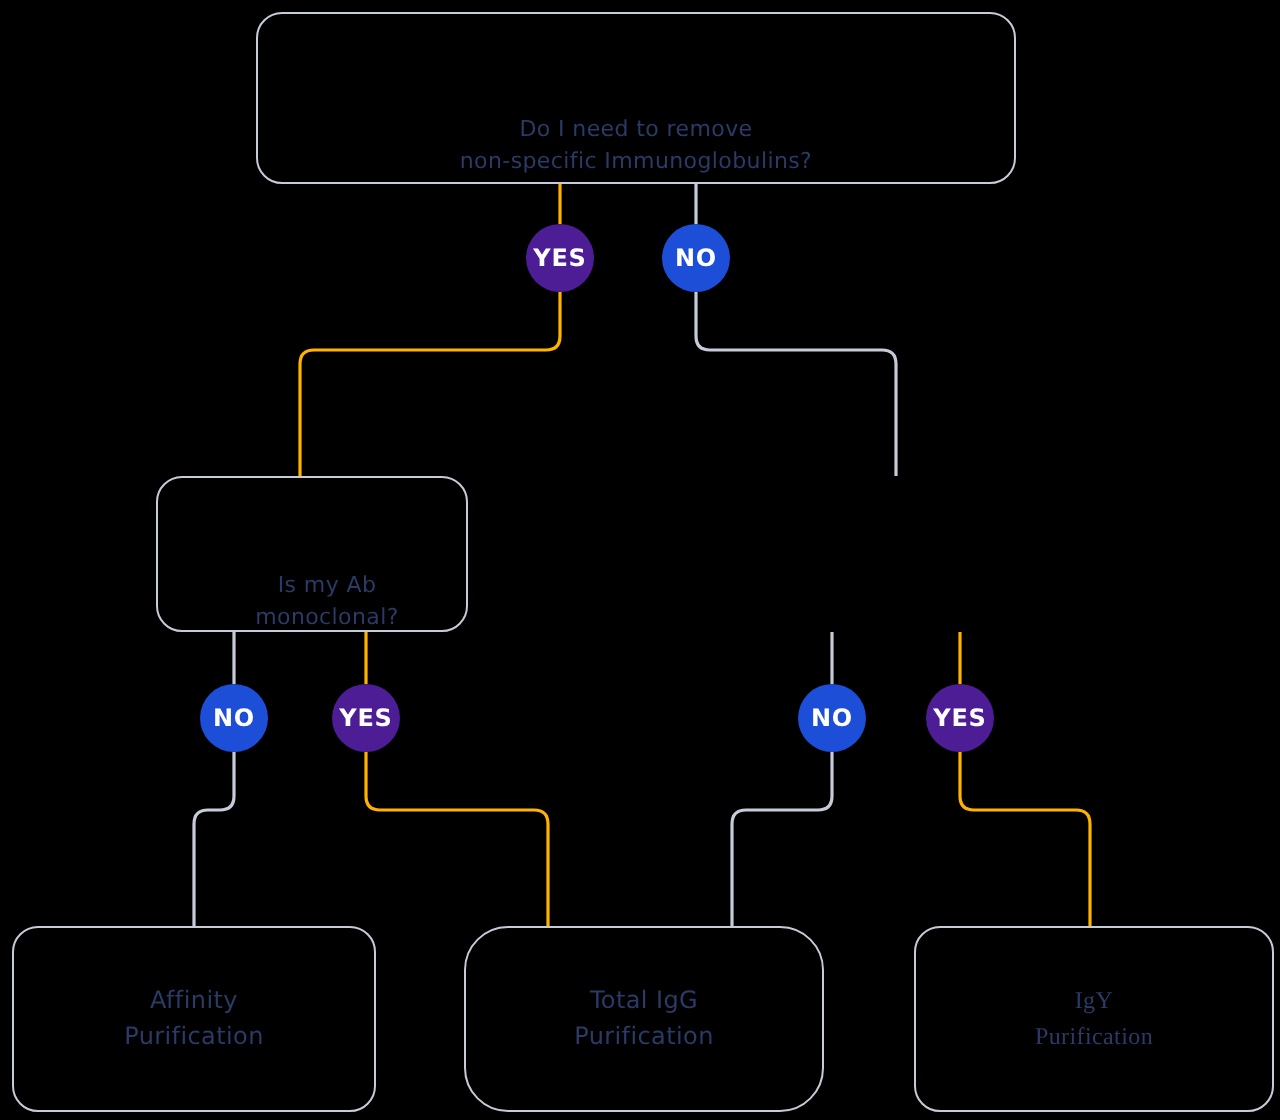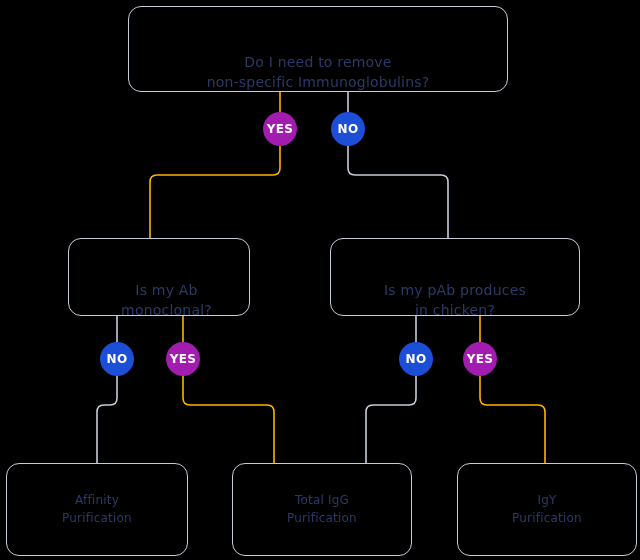--- a/index.html
+++ b/index.html
@@ -38,38 +38,38 @@
     text-align: center;
     color: #2b3a66;
     line-height: 1.42;
     letter-spacing: 0.2px;
   }
   .node-label {
     display: block;
     white-space: pre-line;
     font-weight: 500;
   }
-  .node-box.question .node-label { font-size: 14px; margin-top: 48px; }
+  .node-box.question .node-label { font-size: 11px; margin-top: 48px; }
   .node-box.result .node-label { font-size: 12px; }
 
   .badge {
     position: absolute;
     width: 34px;
     height: 34px;
     border-radius: 50%;
     display: flex;
     align-items: center;
     justify-content: center;
     color: #ffffff;
     font-size: 12px;
     font-weight: bold;
     letter-spacing: 0.4px;
     z-index: 5;
   }
-  .badge.yes { background: #a21caf; }
+  .badge.yes { background: #4c1d95; }
   .badge.no  { background: #1d4ed8; }
 </style>
 </head>
 <body>
 
 <div id="diagram-root">
 
   <svg id="connector-layer" viewBox="0 0 640 560" width="640" height="560" xmlns="http://www.w3.org/2000/svg">
       <path d="M 280 92 L 280 112" fill="none" stroke-width="1.6" stroke-linecap="butt" stroke="#FFB300"></path>
       <path d="M 348 92 L 348 112" fill="none" stroke-width="1.6" stroke-linecap="butt" stroke="#c6cbd8"></path>
@@ -82,37 +82,33 @@
       <path d="M 416 316 L 416 342" fill="none" stroke-width="1.6" stroke-linecap="butt" stroke="#c6cbd8"></path>
       <path d="M 480 316 L 480 342" fill="none" stroke-width="1.6" stroke-linecap="butt" stroke="#FFB300"></path>
       <path d="M 416 376 L 416 398 Q 416 405 409 405 L 373 405 Q 366 405 366 412 L 366 463" fill="none" stroke-width="1.6" stroke-linecap="butt" stroke="#c6cbd8"></path>
       <path d="M 480 376 L 480 398 Q 480 405 487 405 L 538 405 Q 545 405 545 412 L 545 463" fill="none" stroke-width="1.6" stroke-linecap="butt" stroke="#FFB300"></path>
     </svg>
 
 <div class="node-box question" style="left: 128px; top: 6px; width: 380px; height: 86px;">
       <span class="node-label">Do I need to remove
 non-specific Immunoglobulins?</span>
     </div>
-    <div class="node-box question" style="left: 68px; top: 238px; width: 182px; height: 78px; padding-left: 15px;">
+    <div class="node-box question" style="left: 78px; top: 238px; width: 156px; height: 78px; padding-left: 15px;">
       <span class="node-label">Is my Ab
 monoclonal?</span>
-    </div>
-    <div class="node-box question" style="left: 330px; top: 238px; width: 250px; height: 78px;">
-      <span class="node-label">Is my pAb produces
-in chicken?</span>
     </div>
     <div class="node-box result" style="left: 6px; top: 463px; width: 182px; height: 93px;">
       <span class="node-label">Affinity
 Purification</span>
     </div>
-    <div class="node-box result" style="left: 232px; top: 463px; width: 180px; height: 93px;">
+    <div class="node-box result" style="left: 232px; top: 463px; width: 180px; height: 93px; border-radius: 22px;">
       <span class="node-label">Total IgG
 Purification</span>
     </div>
-    <div class="node-box result" style="left: 457px; top: 463px; width: 180px; height: 93px;">
+    <div class="node-box result" style="left: 457px; top: 463px; width: 180px; height: 93px; font-family: Liberation Serif, serif;">
       <span class="node-label">IgY
 Purification</span>
     </div>
     <div class="badge yes" style="left: 263px; top: 112px;">YES</div>
     <div class="badge no" style="left: 331px; top: 112px;">NO</div>
     <div class="badge no" style="left: 100px; top: 342px;">NO</div>
     <div class="badge yes" style="left: 166px; top: 342px;">YES</div>
     <div class="badge no" style="left: 399px; top: 342px;">NO</div>
     <div class="badge yes" style="left: 463px; top: 342px;">YES</div>
   </div>

